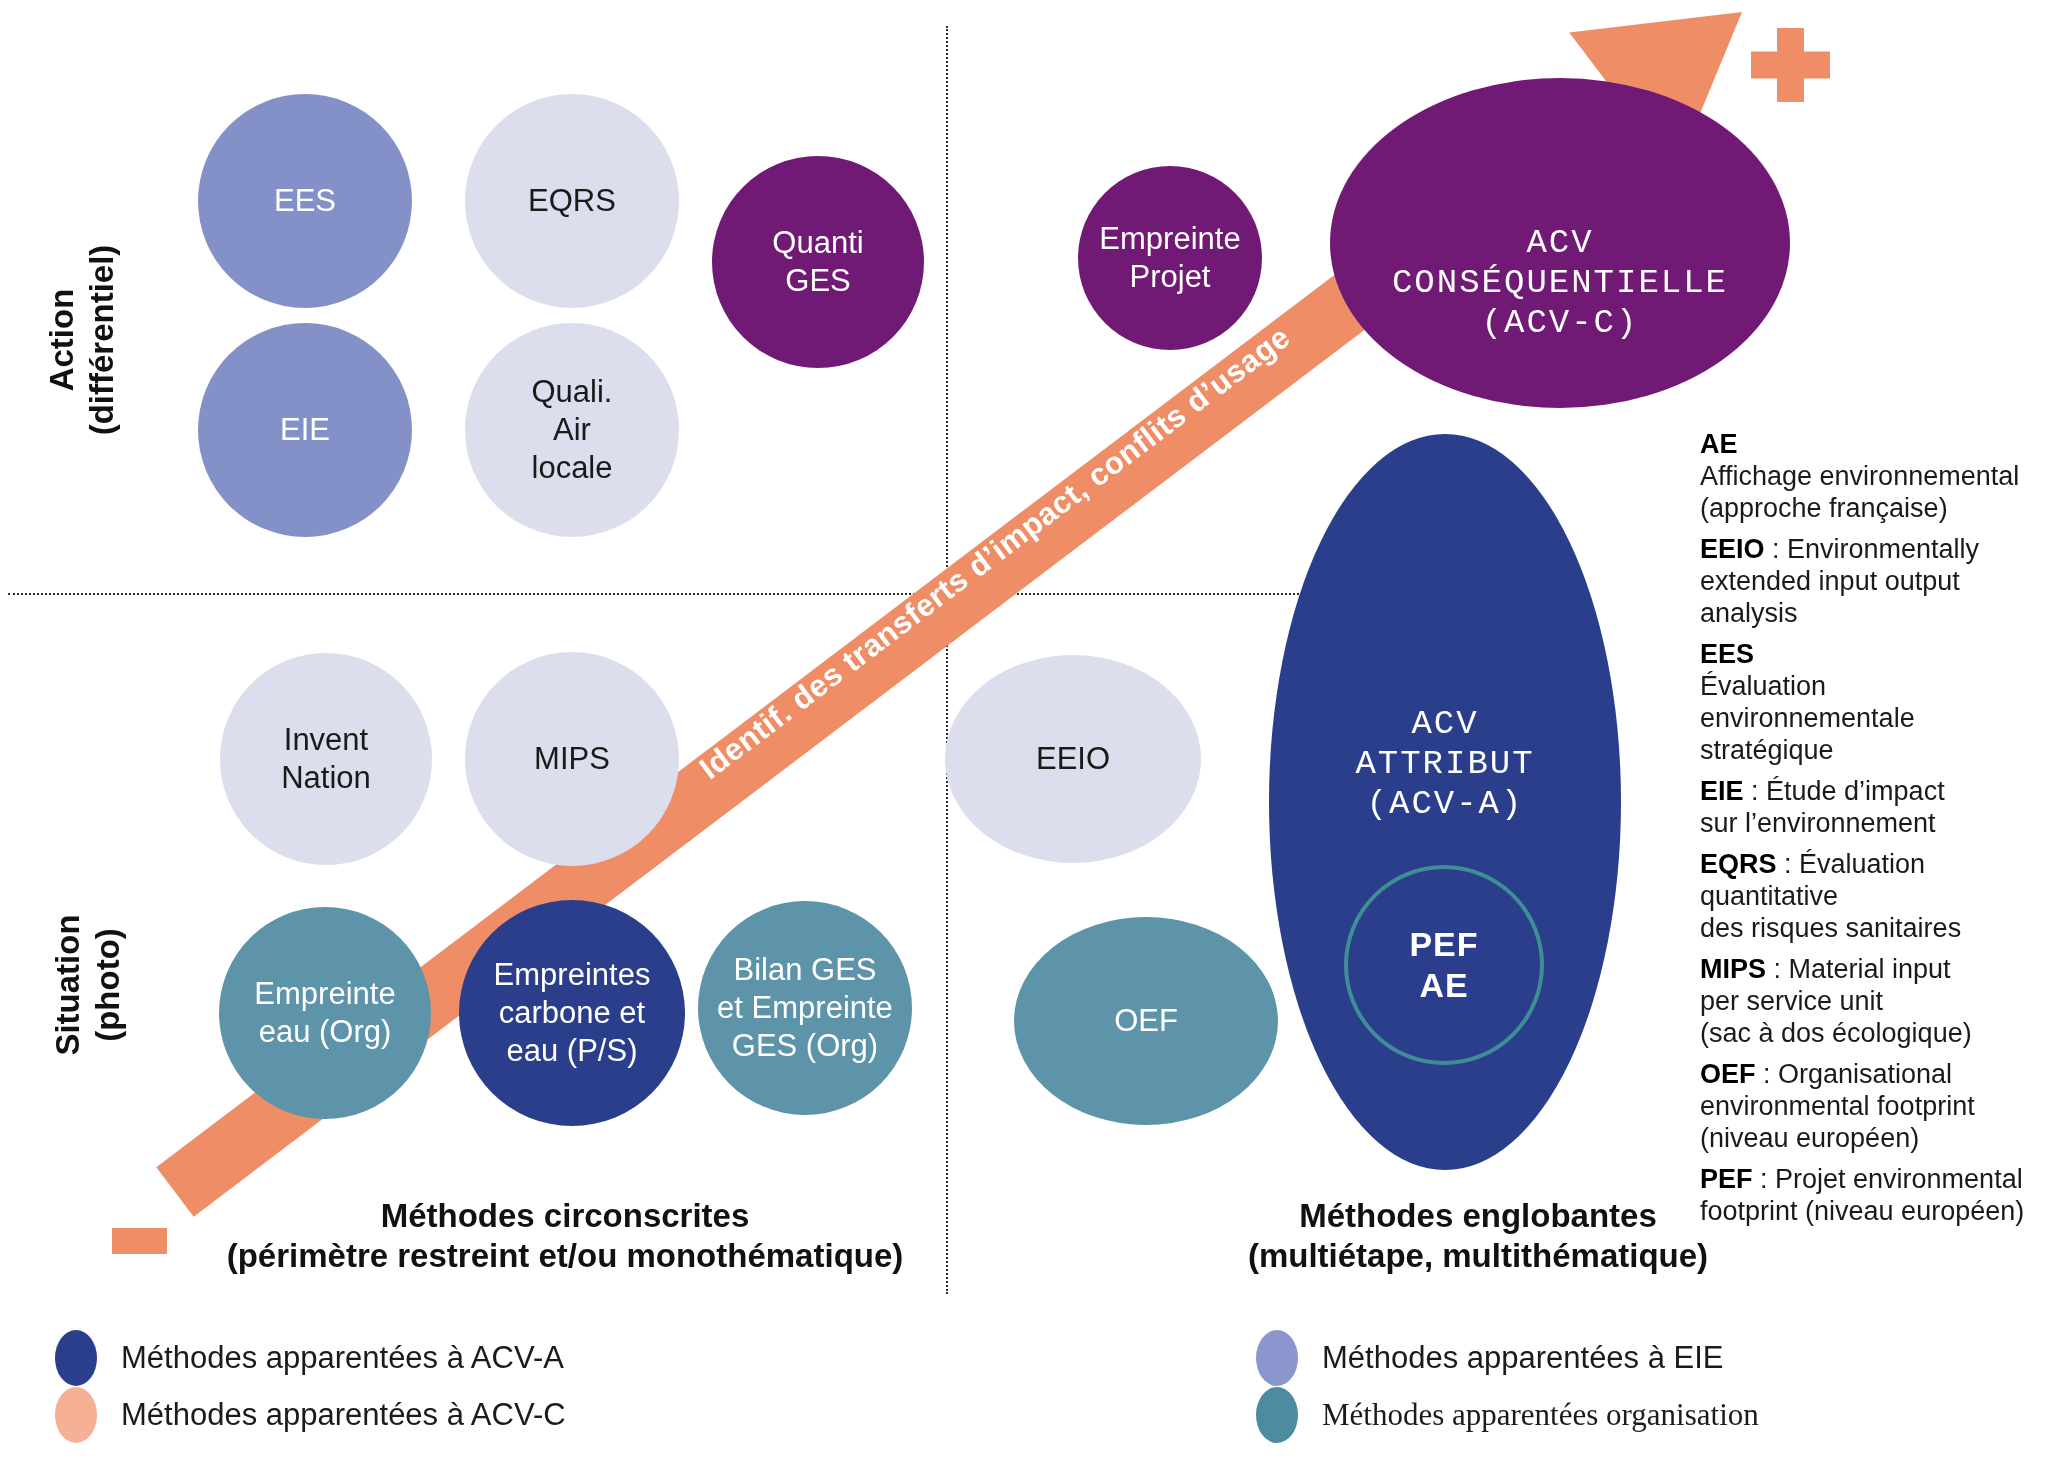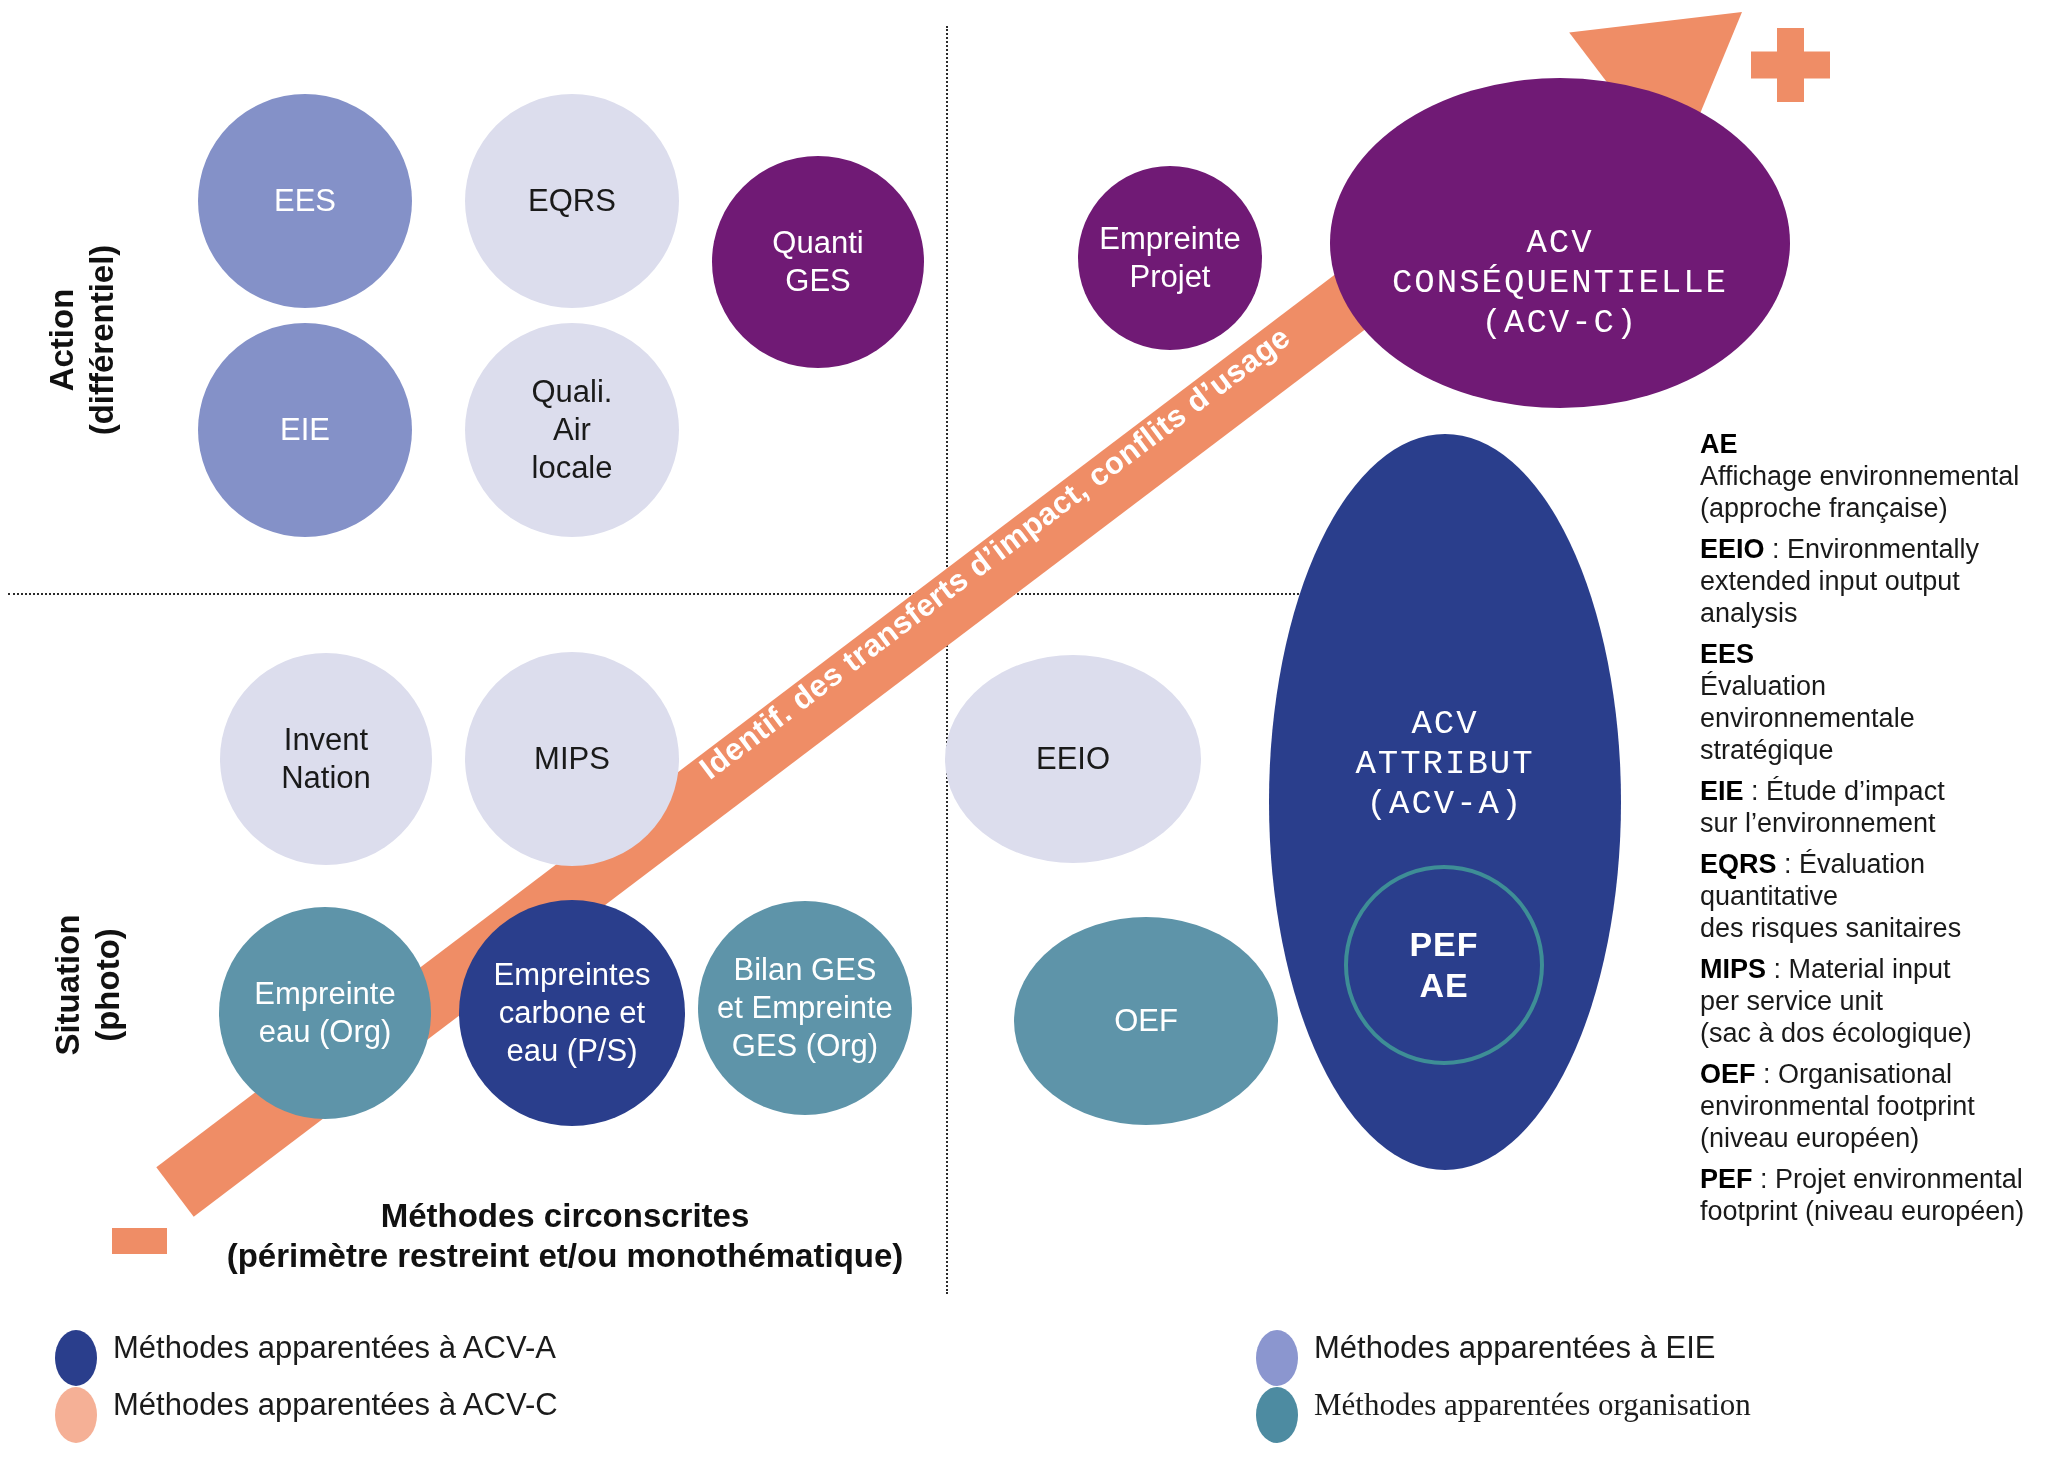--- a/index.html
+++ b/index.html
@@ -35,21 +35,21 @@
   .x-label{position:absolute;width:820px;font-weight:bold;font-size:33px;line-height:1.22;text-align:center;
            white-space:pre-line;color:#111;z-index:2;}
 
   
   .glossary{position:absolute;left:1700px;top:428px;width:345px;font-size:27px;line-height:32px;z-index:2;}
   .g-entry{margin:0 0 9px 0;}
   .g-line{display:block;}
   .g-entry b{font-weight:bold;color:#000;}
 
   
-  .legend-item{position:absolute;display:flex;z-index:2;}
+  .legend-item{position:absolute;display:flex;align-items:center;z-index:2;gap:8px;}
   .legend-dot{width:42px;height:56px;border-radius:50%;flex:0 0 auto;margin-right:16px;}
   .legend-text{font-size:31px;color:#1b1b1b;}
 </style>
 </head>
 <body>
 
 <div class="canvas">
 
   <div class="dot-h"></div>
   <div class="dot-v"></div>
@@ -62,20 +62,22 @@
   </svg>
 
   <div class="band-label">Identif. des transferts d’impact, conflits d’usage</div>
 
   <div class="y-label" style="left:82px;top:340px;">Action
 (différentiel)</div>
   <div class="y-label" style="left:88px;top:985px;">Situation
 (photo)</div>
   <div class="x-label" style="left:155px;top:1196px;">Méthodes circonscrites
 (périmètre restreint et/ou monothématique)</div>
+  <div class="x-label" style="left:1068px;top:1196px;">Méthodes englobantes
+(multiétape, multithématique)</div>
 
   <div class="bubble periwinkle" style="left:198px;top:94px;width:214px;height:214px;">EES</div>
   <div class="bubble lavender" style="left:465px;top:94px;width:214px;height:214px;">EQRS</div>
   <div class="bubble salmon" style="left:712px;top:156px;width:212px;height:212px;">Quanti
 GES</div>
   <div class="bubble periwinkle" style="left:198px;top:323px;width:214px;height:214px;">EIE</div>
   <div class="bubble lavender" style="left:465px;top:323px;width:214px;height:214px;">Quali.
 Air
 locale</div>
 

